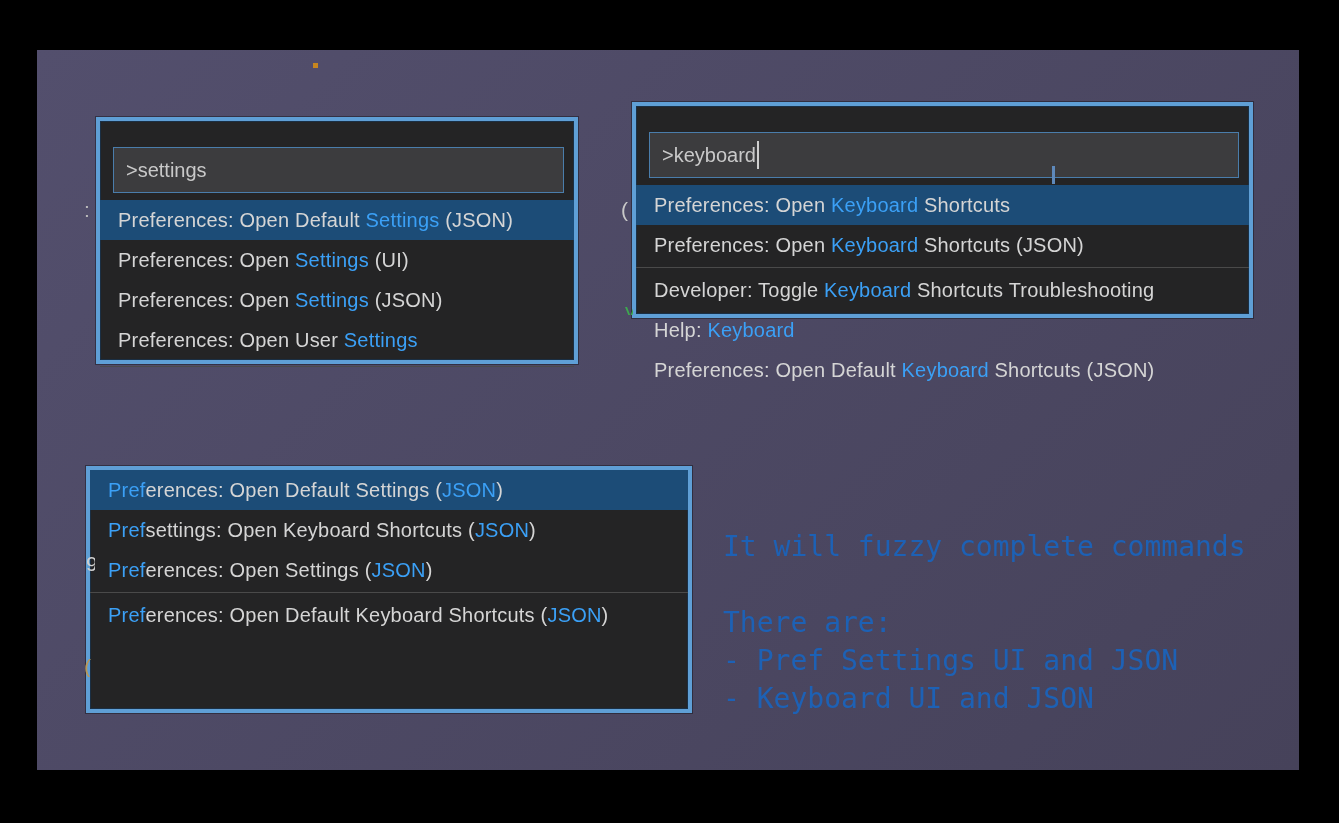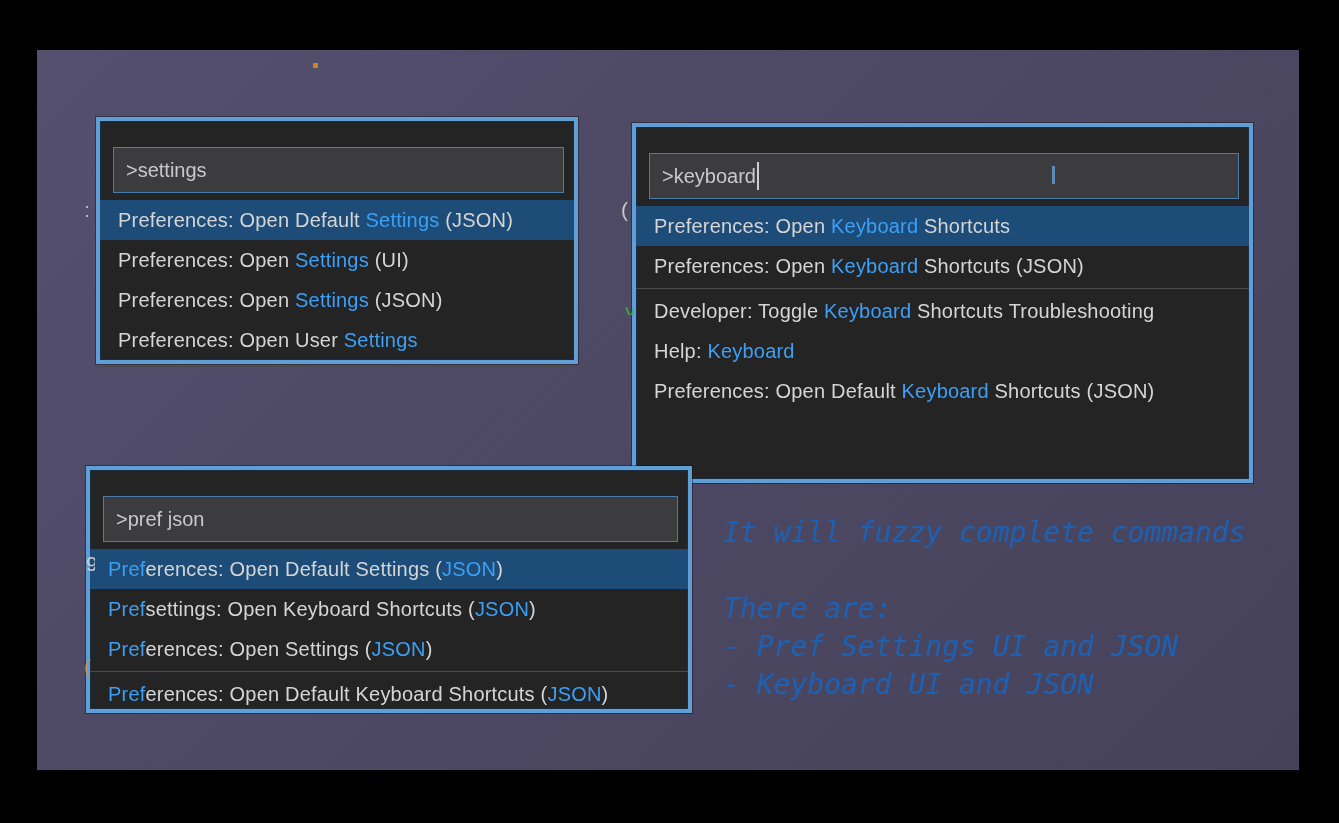--- a/index.html
+++ b/index.html
@@ -63,43 +63,42 @@
     <div class="palette" style="left: 96px; top: 117px; width: 482px; height: 247px;">
       <div class="input-row"><span class="query-text">&gt;settings</span></div>
       <div class="list">
         <div class="row selected"><span class="plain">Preferences: Open Default </span><span class="hl">Settings</span><span class="plain"> (JSON)</span></div>
         <div class="row"><span class="plain">Preferences: Open </span><span class="hl">Settings</span><span class="plain"> (UI)</span></div>
         <div class="row"><span class="plain">Preferences: Open </span><span class="hl">Settings</span><span class="plain"> (JSON)</span></div>
         <div class="row"><span class="plain">Preferences: Open User </span><span class="hl">Settings</span></div>
         <div class="row-separator bottom"></div>
       </div>
     </div>
-    <div class="palette" style="left: 632px; top: 123px; width: 621px; height: 360px;">
+    <div class="palette" style="left: 632px; top: 102px; width: 621px; height: 216px;">
       <div class="input-row"><span class="query-text">&gt;keyboard</span><span class="caret"></span></div>
       <div class="list">
         <div class="row selected"><span class="plain">Preferences: Open </span><span class="hl">Keyboard</span><span class="plain"> Shortcuts</span></div>
         <div class="row"><span class="plain">Preferences: Open </span><span class="hl">Keyboard</span><span class="plain"> Shortcuts (JSON)</span></div>
         <div class="row-separator"></div>
         <div class="row"><span class="plain">Developer: Toggle </span><span class="hl">Keyboard</span><span class="plain"> Shortcuts Troubleshooting</span></div>
         <div class="row"><span class="plain">Help: </span><span class="hl">Keyboard</span></div>
         <div class="row"><span class="plain">Preferences: Open Default </span><span class="hl">Keyboard</span><span class="plain"> Shortcuts (JSON)</span></div>
       </div>
     </div>
     <div class="palette" style="left: 86px; top: 466px; width: 606px; height: 247px;">
-      <div class="input-row"><span class="query-text">&gt;pref json</span></div>
       <div class="list">
         <div class="row selected"><span class="hl">Pref</span><span class="plain">erences: Open Default Settings (</span><span class="hl">JSON</span><span class="plain">)</span></div>
         <div class="row"><span class="hl">Pref</span><span class="plain">settings: Open Keyboard Shortcuts (</span><span class="hl">JSON</span><span class="plain">)</span></div>
         <div class="row"><span class="hl">Pref</span><span class="plain">erences: Open Settings (</span><span class="hl">JSON</span><span class="plain">)</span></div>
         <div class="row-separator"></div>
         <div class="row"><span class="hl">Pref</span><span class="plain">erences: Open Default Keyboard Shortcuts (</span><span class="hl">JSON</span><span class="plain">)</span></div>
       </div>
     </div>
   </div>
-<div id="notes" style="left: 723px; top: 514px; font-style: italic;">
+<div id="notes" style="left: 723px; top: 528px;">
     <div class="note-line">It will fuzzy complete commands</div>
     <div class="note-line"></div>
     <div class="note-line">There are:</div>
     <div class="note-line">- Pref Settings UI and JSON</div>
     <div class="note-line">- Keyboard UI and JSON</div>
   </div>
 <div id="artifacts-root">
     <span class="artifact dot" style="left: 313px; top: 63px; width: 5px; height: 5px; background: rgb(198, 134, 31);"></span>
     <span class="artifact bar" style="left: 1052px; top: 166px; width: 3px; height: 18px; background: rgb(94, 137, 187);"></span>
     <span class="artifact glyph" style="left: 84px; top: 198px; width: 6px; height: 22px; color: rgb(187, 187, 187);">:</span>

